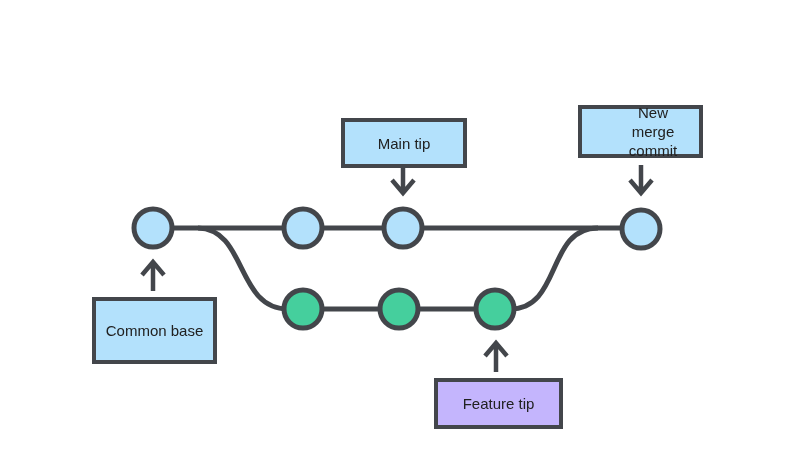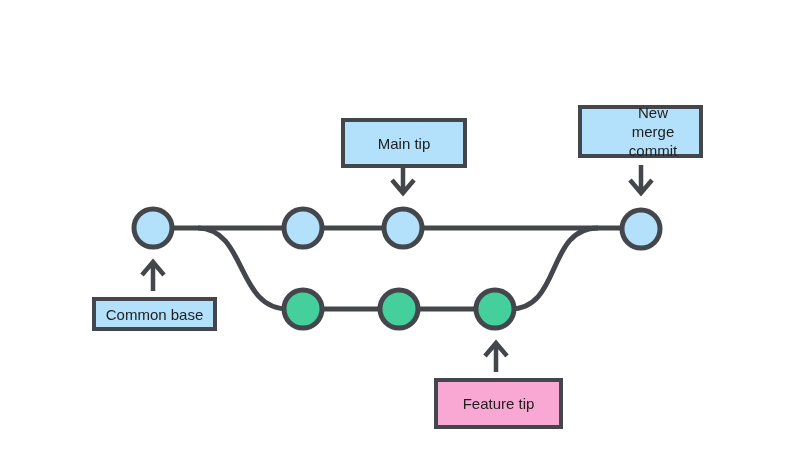--- a/index.html
+++ b/index.html
@@ -27,24 +27,24 @@
     display: flex;
     align-items: center;
     justify-content: center;
     text-align: center;
     font-size: 15px;
     line-height: 19px;
     color: #212121;
     padding: 0 8px;
   }
   .label-blue { background: #b3e1fc; }
-  .label-green { background: #f9a8d4; }
+  .label-green { background: #c4b5fd; }
   .box-main-tip      { left: 341px; top: 107px; width: 126px; height: 50px; margin-top: 11px; }
   .box-new-merge     { left: 578px; top: 105px; width: 125px; height: 53px; padding-left: 33px; }
-  .box-common-base   { left: 92px;  top: 297px; width: 125px; height: 34px; }
+  .box-common-base   { left: 92px;  top: 297px; width: 125px; height: 67px; }
   .box-feature-tip   { left: 434px; top: 378px; width: 129px; height: 51px; }
   .branch-line {
     fill: none;
     stroke: #43464b;
     stroke-width: 5;
   }
   .arrow {
     fill: none;
     stroke: #43464b;
     stroke-width: 4.5;

